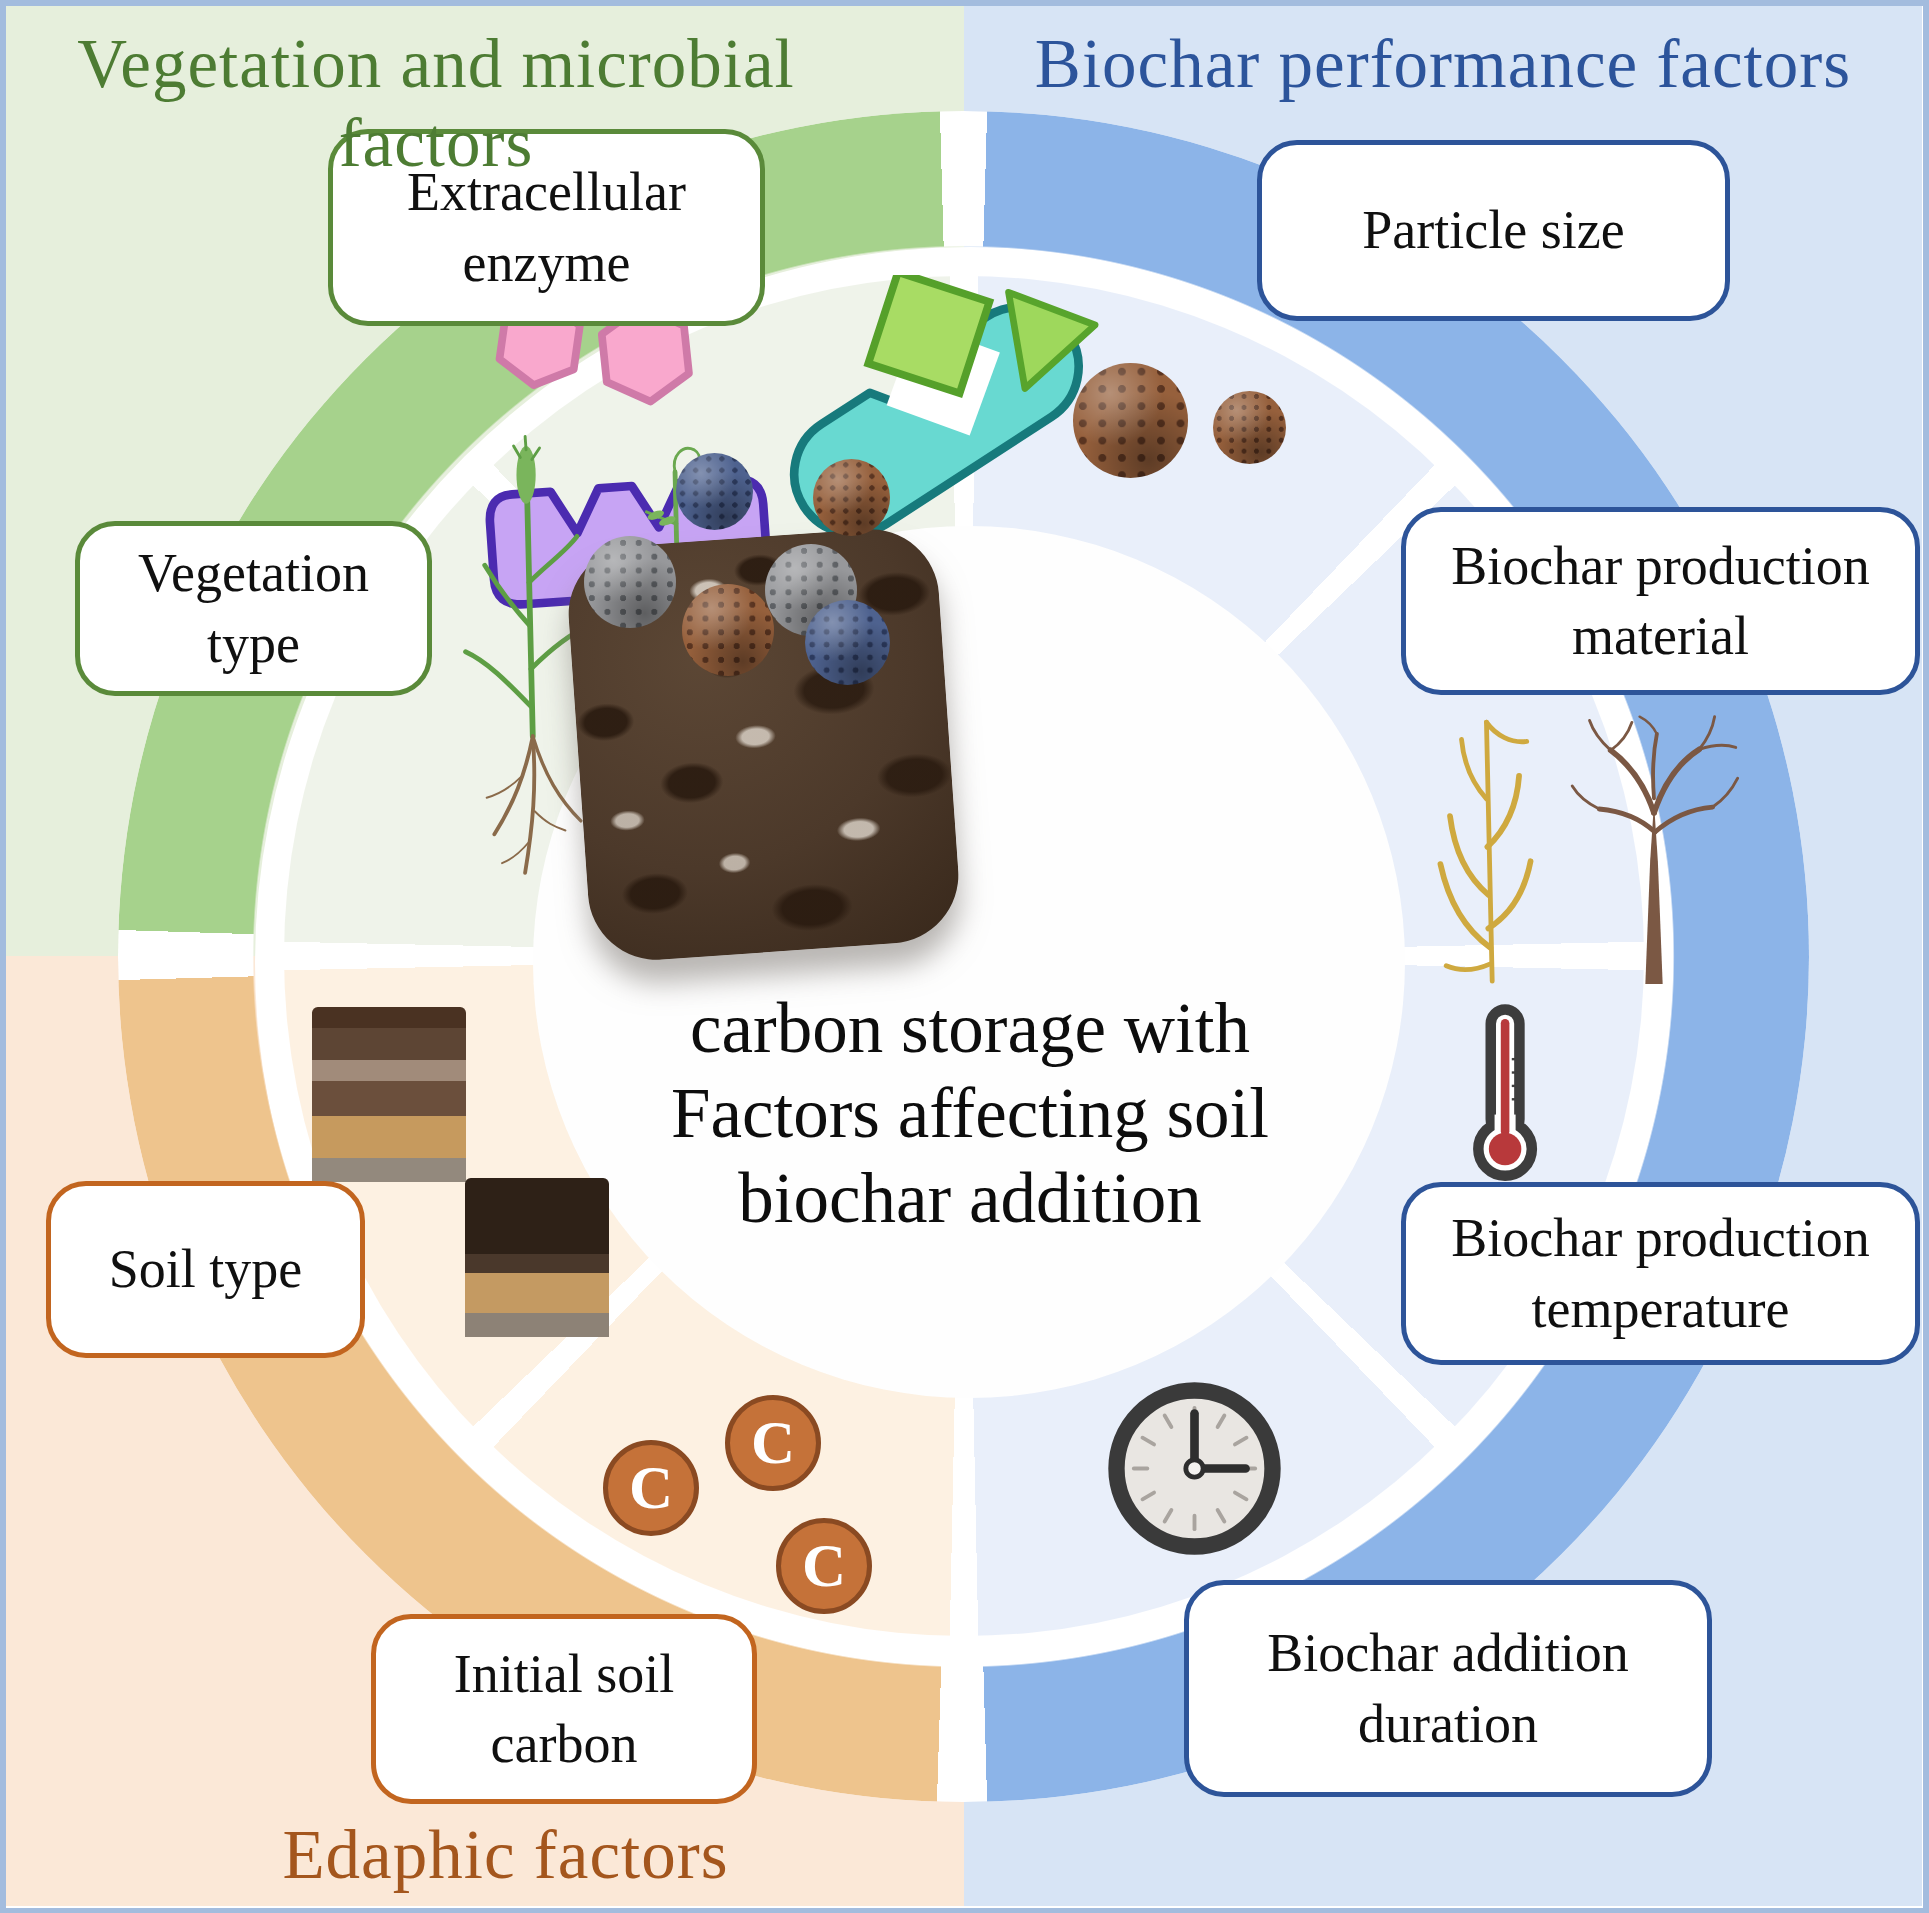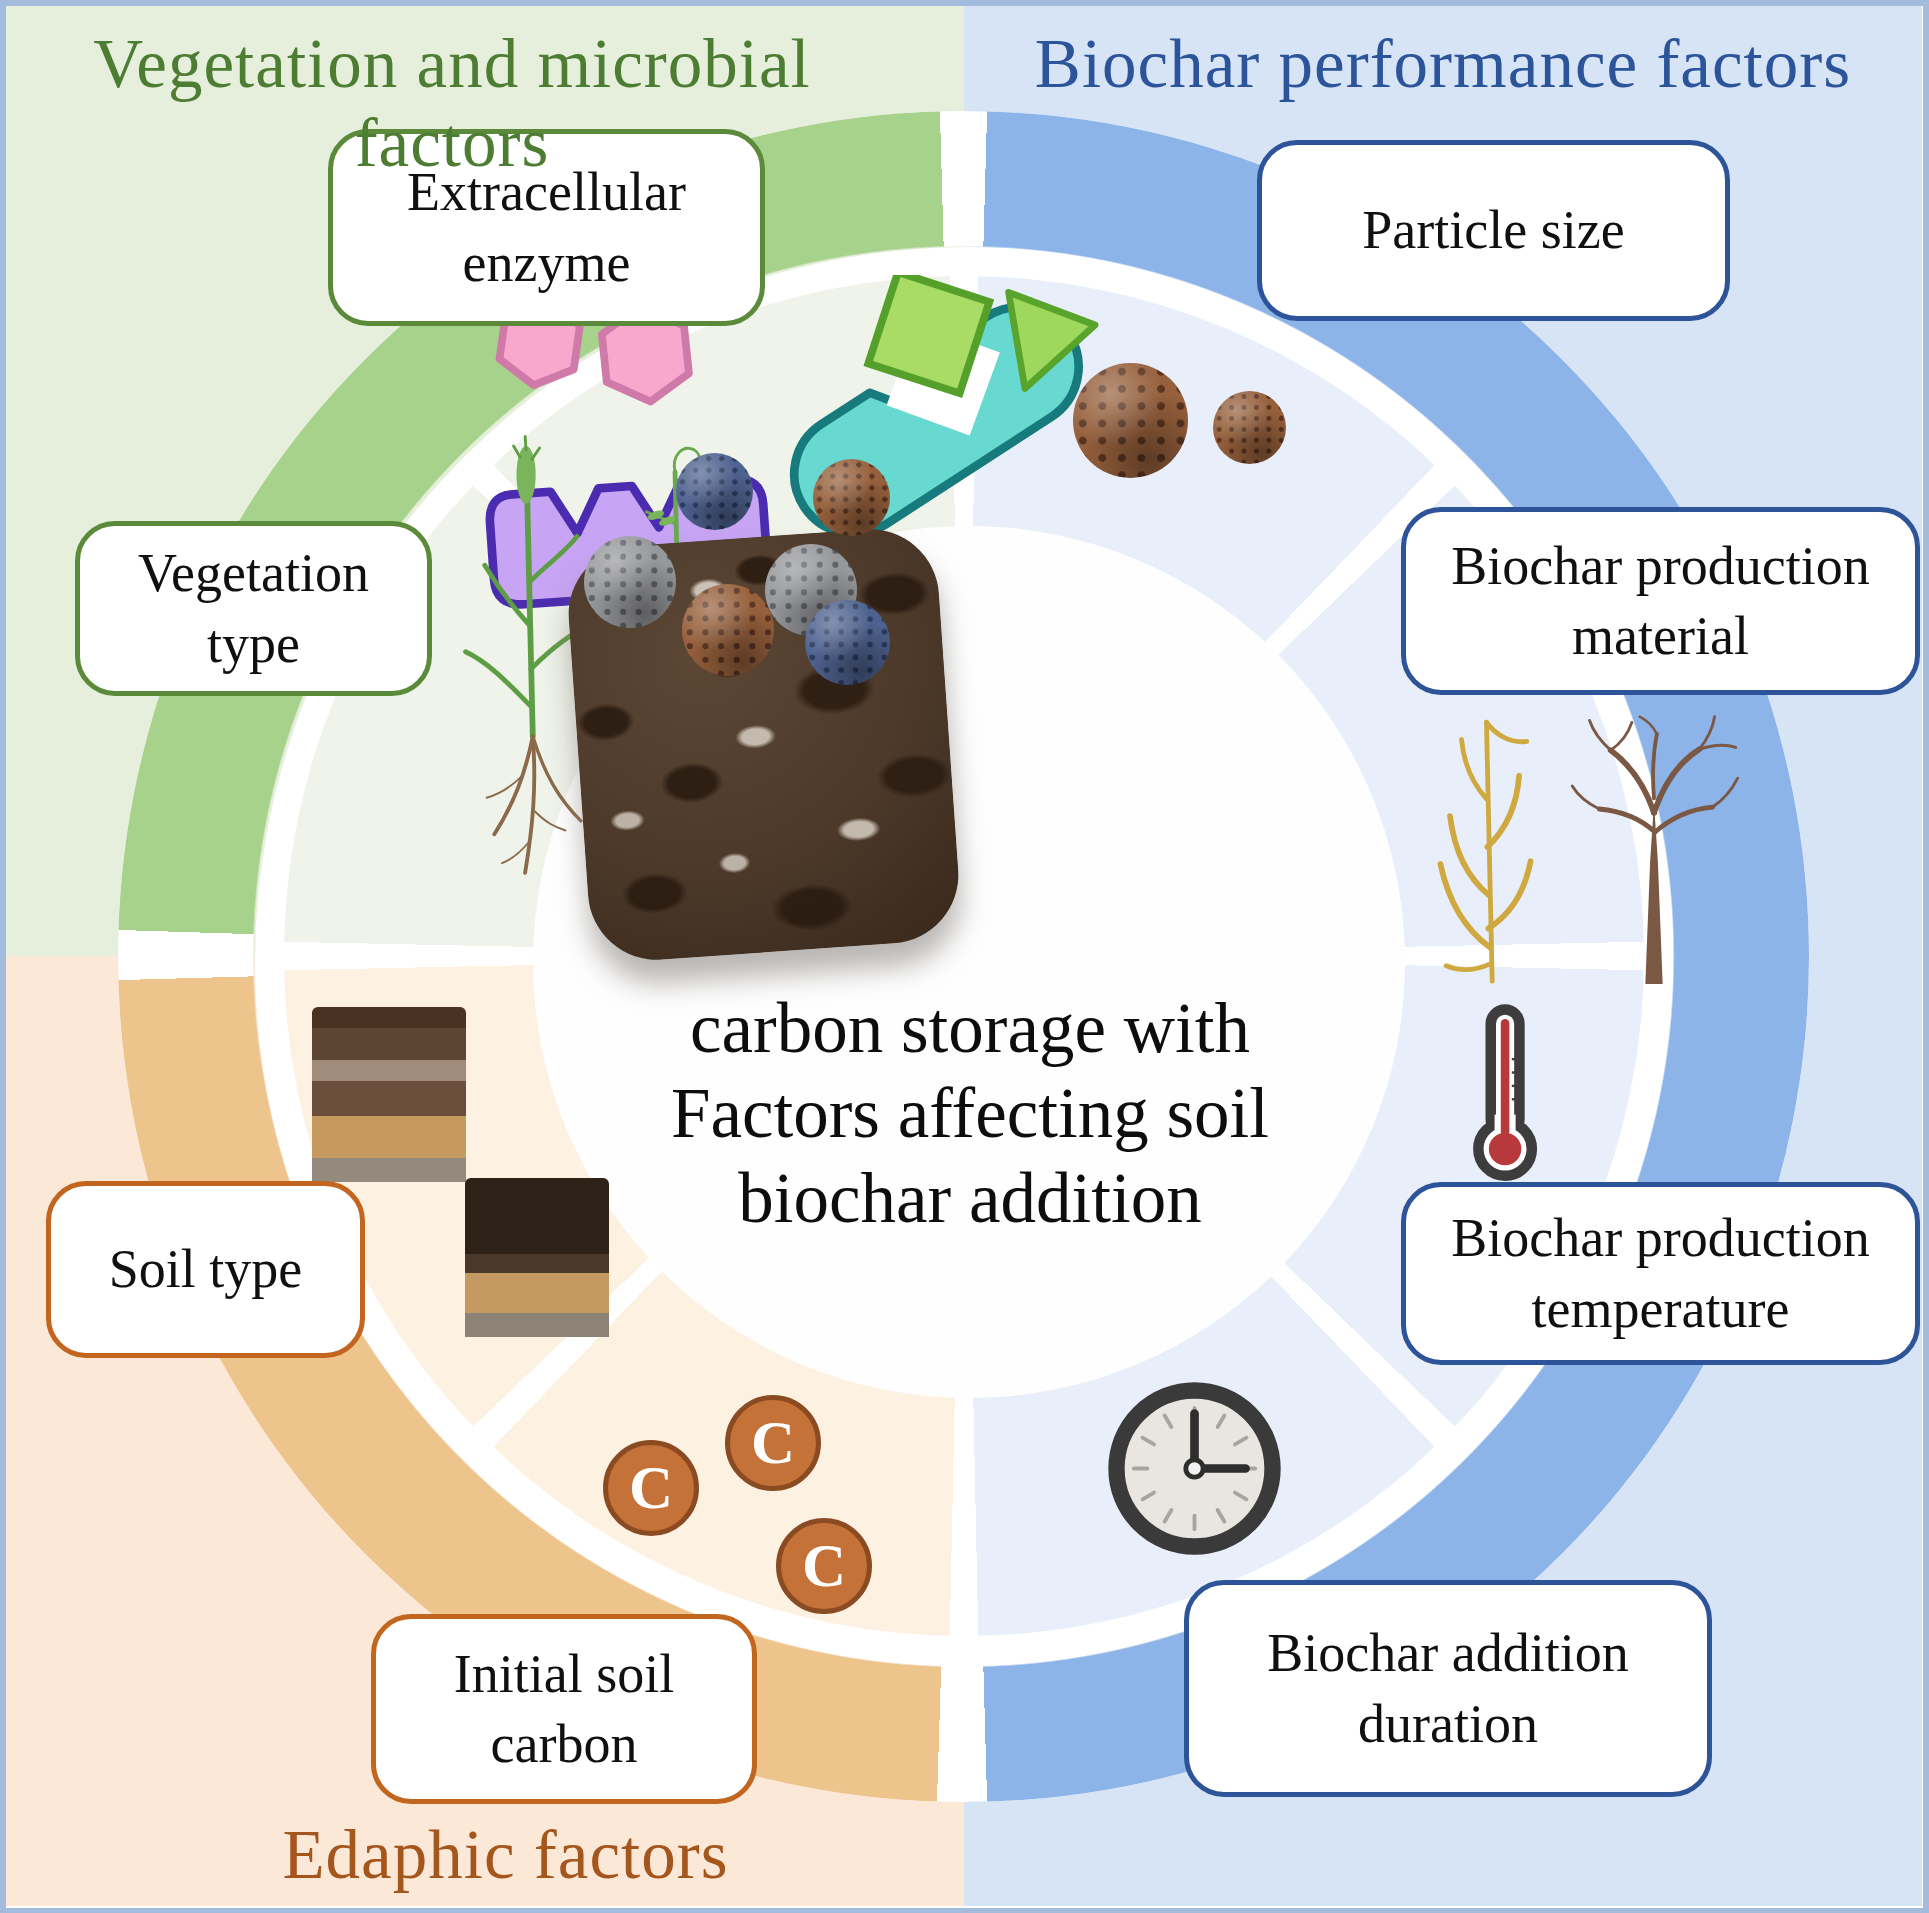--- a/index.html
+++ b/index.html
@@ -37,21 +37,21 @@
       #e9effa 91.2deg 133.8deg,#ffffff 133.8deg 136.2deg,
       #e9effa 136.2deg 178.8deg,#ffffff 178.8deg 181.2deg,
       #fdf1e2 181.2deg 223.8deg,#ffffff 223.8deg 226.2deg,
       #fdf1e2 226.2deg 268.8deg,#ffffff 268.8deg 271.2deg,
       #eff3ea 271.2deg 313.8deg,#ffffff 313.8deg 316.2deg,
       #eff3ea 316.2deg 358.8deg,#ffffff 358.8deg 360deg);
   }
   .center-circle{position:absolute;left:527px;top:520px;width:872px;height:872px;border-radius:50%;background:#fefefe;}
 
   .heading{position:absolute;text-align:center;font-size:69px;font-weight:400;letter-spacing:1px;z-index:7;}
-  .h-veg{left:0;top:19px;width:860px;color:#4d7c33;margin-left:16px;}
+  .h-veg{left:0;top:19px;width:860px;color:#4d7c33;}
   .h-bio{left:958px;top:19px;width:958px;color:#2c549b;}
   .h-eda{left:115px;top:1810px;width:769px;color:#a4561d;}
 
   .fbox{
     position:absolute;background:#fff;border-radius:40px;border:5.8px solid;
     display:flex;flex-direction:column;align-items:center;justify-content:center;
     font-size:54px;line-height:1.3;color:#101010;text-align:center;z-index:6;box-sizing:border-box;
   }
   .b-green{border-color:#5a8a3a;margin-left:45px;}
   .b-blue{border-color:#2d5499;}

